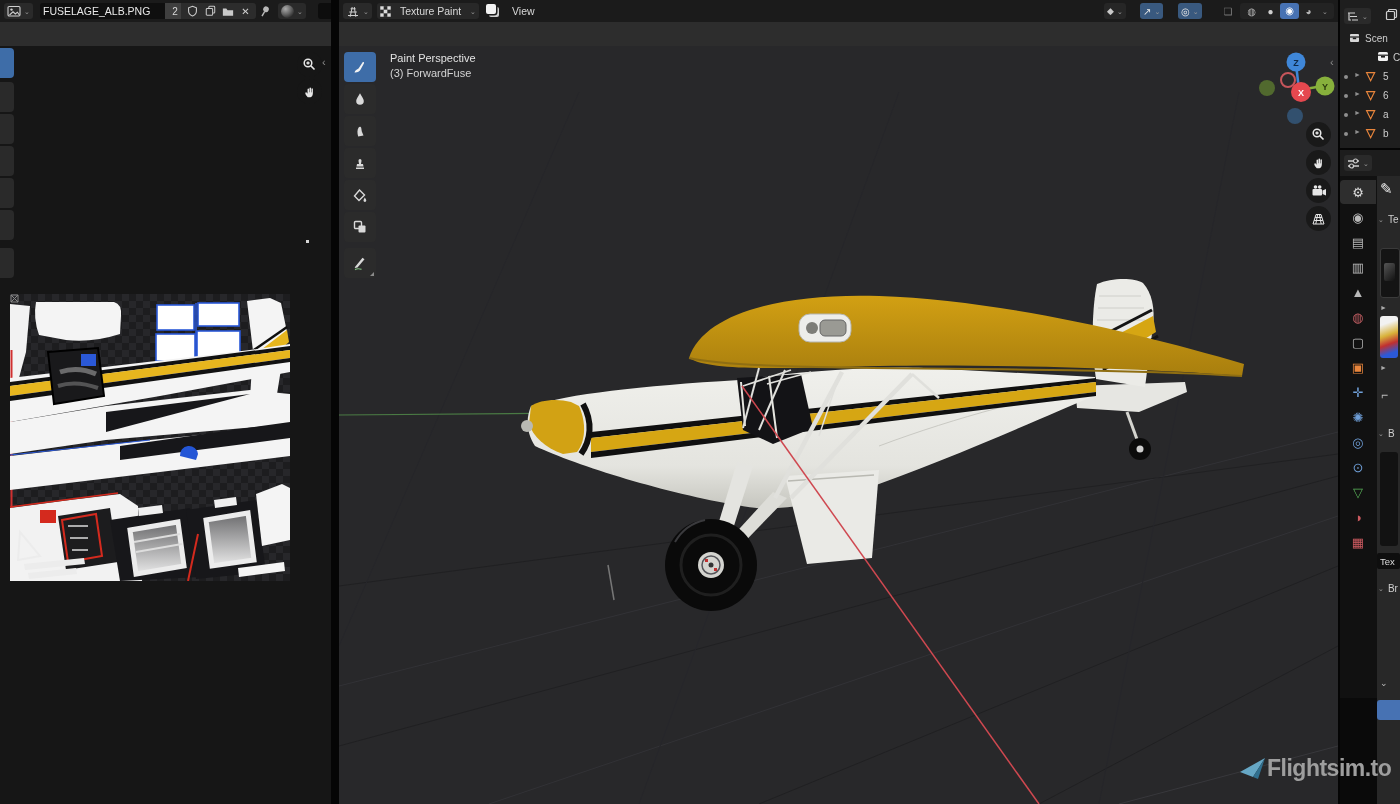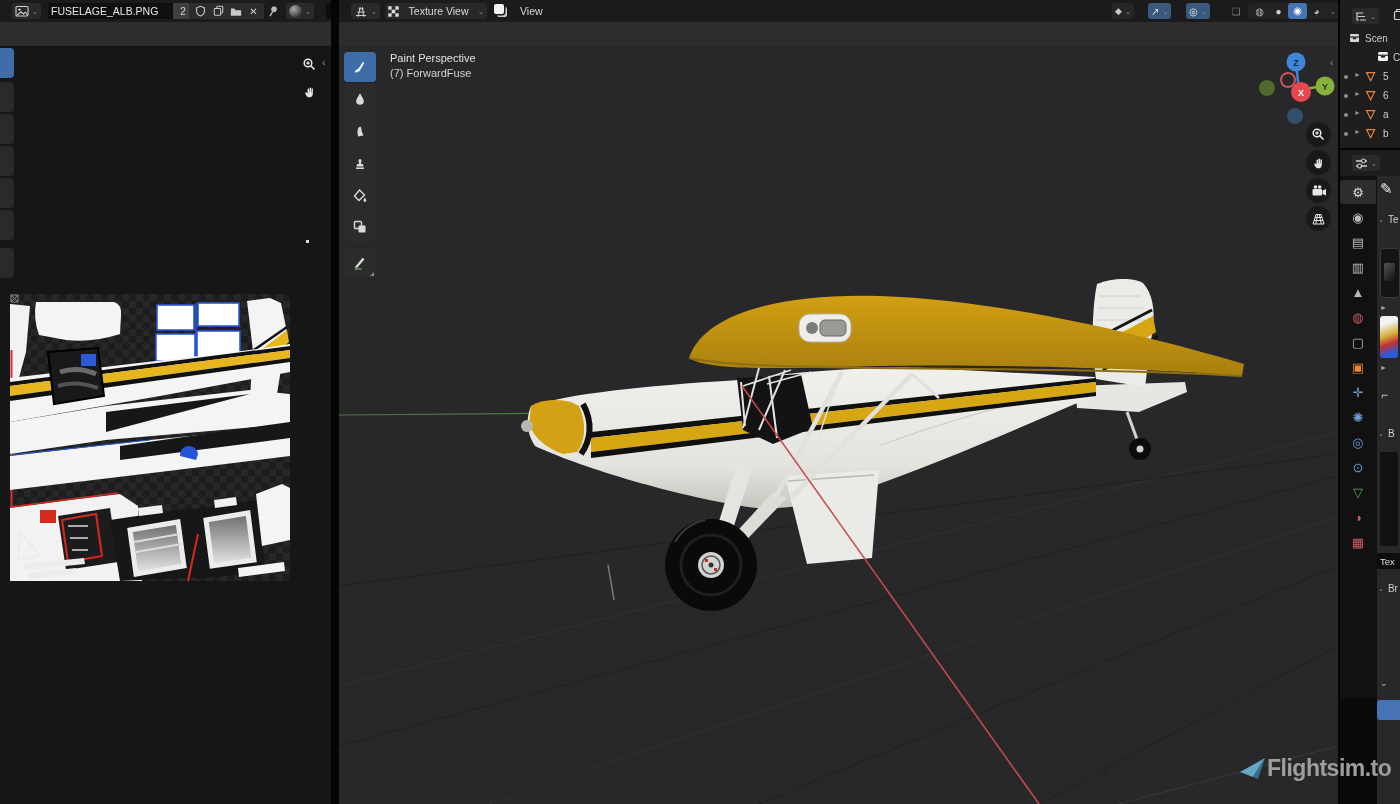--- a/index.html
+++ b/index.html
@@ -3,21 +3,21 @@
 <meta charset="utf-8">
 <style>
   html,body{margin:0;padding:0;background:#000;}
   .app{position:relative;width:1400px;height:804px;background:#050505;overflow:hidden;
        font-family:"Liberation Sans",sans-serif;color:#d8d8d8;font-size:11px;}
   .abs{position:absolute;}
   .ed{position:absolute;top:0;height:804px;}
   .hdr1{position:absolute;left:0;top:0;right:0;height:22px;background:#1b1b1b;overflow:hidden;}
   .hdr2{position:absolute;left:0;top:22px;right:0;height:24px;background:#2d2d2d;overflow:hidden;}
   .canvas{position:absolute;left:0;top:46px;right:0;bottom:0;overflow:hidden;}
-  .btn{position:absolute;top:3px;height:16px;display:flex;align-items:center;gap:3px;padding:0 3px;border-radius:3px;margin-left:8px;}
+  .btn{position:absolute;top:3px;height:16px;display:flex;align-items:center;gap:3px;padding:0 3px;border-radius:3px;}
   .chev{font-size:7px;color:#9a9a9a;line-height:1;}
   .ball{width:15px;height:15px;border-radius:50%;
         background:radial-gradient(circle at 35% 30%,#d6d6d6,#777 45%,#262626 80%);}
   .toolbtn{position:absolute;left:5px;width:32px;height:30px;background:#2b2b2b;border-radius:4px;
            display:flex;align-items:center;justify-content:center;}
   .toolbtn.active{background:#3e6da8;}
   .fbtn{position:absolute;width:25px;height:25px;border-radius:50%;background:rgba(22,22,22,.85);
         display:flex;align-items:center;justify-content:center;}
   .collapse{position:absolute;color:#8b8b8b;font-size:11px;}
   .slice{position:absolute;left:0;width:14px;height:30px;background:#2a2a2a;border-radius:0 4px 4px 0;}
@@ -208,21 +208,21 @@
       </div>
       <div class="btn" style="left:38px;width:96px;background:#282828;justify-content:space-between;">
         <svg width="11" height="11" viewBox="0 0 12 12">
             <rect width="4" height="4" fill="#dcdcdc"></rect>
             <rect x="8" width="4" height="4" fill="#dcdcdc"></rect>
             <rect x="4" y="4" width="4" height="4" fill="#dcdcdc"></rect>
             <rect y="8" width="4" height="4" fill="#dcdcdc"></rect>
             <rect x="8" y="8" width="4" height="4" fill="#dcdcdc"></rect>
             <rect width="12" height="12" fill="none" stroke="#555" stroke-width=".8"></rect>
           </svg>
-        <span style="font-size:10.5px;">Texture View</span>
+        <span style="font-size:10.5px;">Texture Paint</span>
         <span class="chev">⌄</span>
       </div>
       <div class="btn" style="left:140px;width:22px;justify-content:center;">
         <span style="position:relative;width:14px;height:14px;">
           <span class="abs" style="left:3px;top:3px;width:10px;height:10px;background:#cfcfcf;border-radius:2px;"></span>
           <span class="abs" style="left:0;top:0;width:10px;height:10px;background:#f2f2f2;border-radius:2px;box-shadow:0 0 0 1.5px #1b1b1b;"></span>
         </span>
       </div>
       <div class="btn" style="left:170px;">
         <span style="font-size:10.5px;">View</span>
@@ -364,21 +364,21 @@
             <line x1="573" y1="328" x2="600" y2="352" stroke-width="2.5"></line>
             <line x1="480" y1="390" x2="500" y2="330" stroke-width="1.5"></line>
           </g>
           <line x1="269" y1="519" x2="275" y2="554" stroke="#777" stroke-width="1.5"></line>
         </g>
         <path d="M403,340 L700,758" stroke="#cf4850" stroke-width="1.5"></path>
       </svg>
 
       <div class="abs" style="left:51px;top:6px;color:#e2e2e2;font-size:11px;">
         <div>Paint Perspective</div>
-        <div style="margin-top:3px;color:#d2d2d2;">(7) ForwardFuse</div>
+        <div style="margin-top:3px;color:#d2d2d2;">(3) ForwardFuse</div>
       </div>
 
       <div>
         <div class="toolbtn active" style="top:6px;">
           <svg width="16" height="16" viewBox="0 0 16 16">
               <path d="M2.5,13.5 C3,11 5,10.5 6.5,9.5 L10.5,3.5 C11,2.6 12.4,3.4 12,4.3 L8.6,10.6 C7.6,12.6 5,13.8 2.5,13.5 Z" fill="#f2f2f2"></path>
             </svg>
         </div>
         <div class="toolbtn" style="top:38px;">
           <svg width="16" height="16" viewBox="0 0 16 16">

